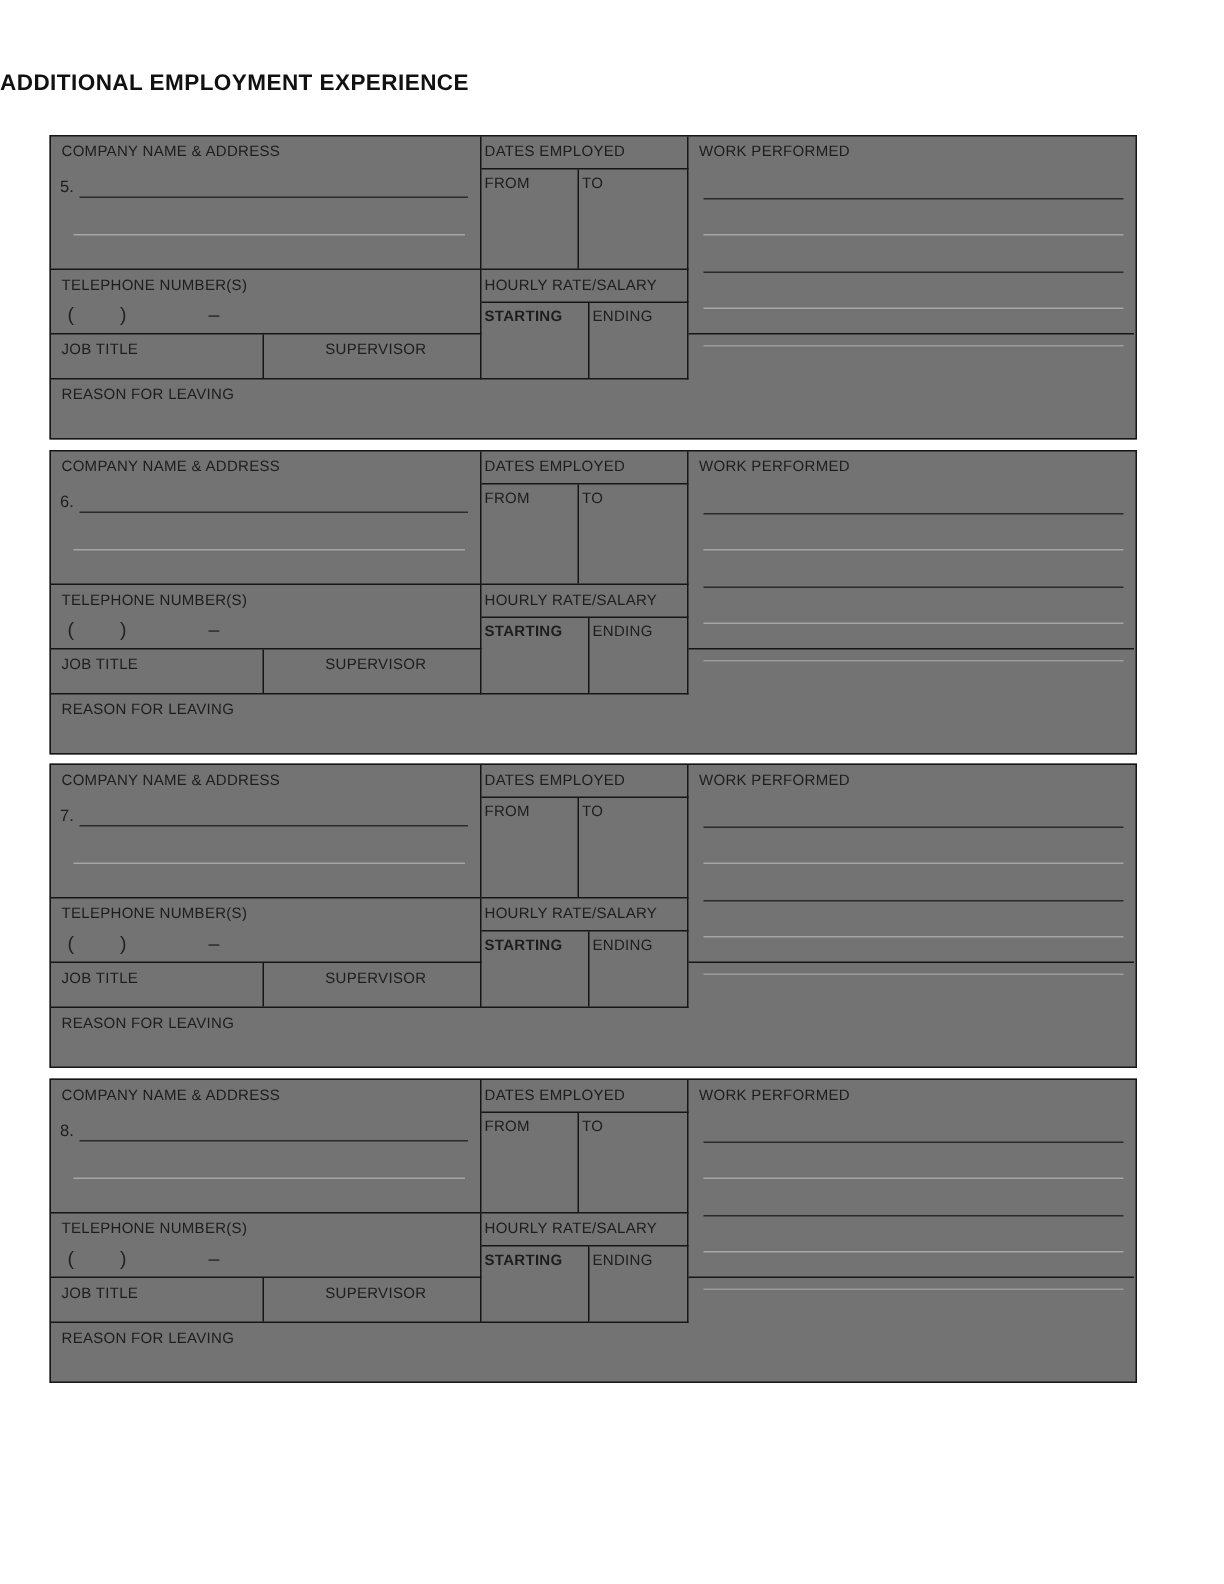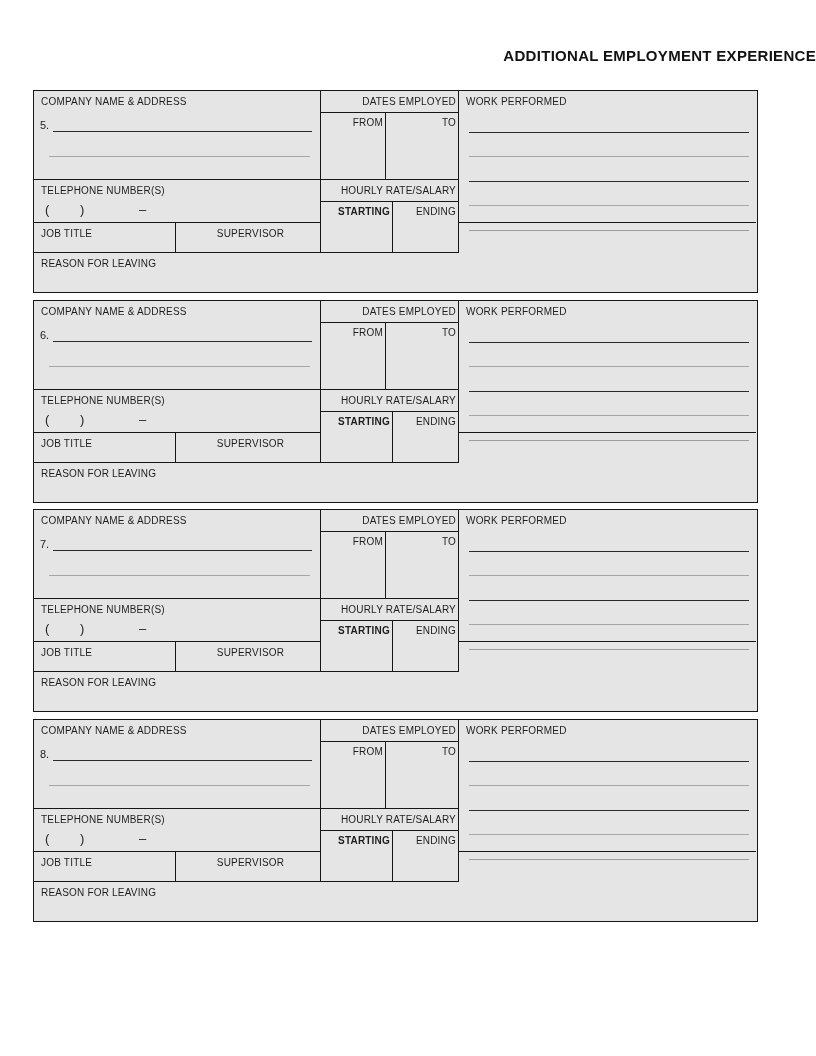--- a/index.html
+++ b/index.html
@@ -7,53 +7,53 @@
   body {
     width: 816px; height: 1056px;
     background: #ffffff;
     font-family: "Liberation Sans", sans-serif;
     color: #1d1d1d;
   }
   .page { position: relative; width: 816px; height: 1056px; overflow: hidden; }
 
   .doc-title {
     padding-top: 47px;
-    text-align: right;
+    text-align: left;
     font-size: 15px;
     font-weight: bold;
     letter-spacing: 0.3px;
     color: #111;
     height: 90px; 
   }
 
   .entries { margin-left: 33px; }
 
   .block {
     position: relative;
     width: 725px;
     border: 1.5px solid #161616;
     display: grid;
     grid-template-columns: 287px 138px 297px;
     grid-template-rows: 22px 67px 22px 21px 30px 39px;
     margin-bottom: 6.5px;
-    background: #e5e5e5;
+    background: #737373;
   }
 
   .cell { position: relative; }
   .bd-r { border-right: 1.5px solid #161616; }
   .bd-b { border-bottom: 1.5px solid #161616; }
 
   .lbl {
     font-size: 10px;
     color: #1d1d1d;
     letter-spacing: 0.2px;
     padding: 5px 2px 0 7px;
     white-space: nowrap;
   }
-  .lbl.center { text-align: right; padding-left: 2px; }
+  .lbl.center { text-align: left; padding-left: 2px; }
 
   
   .c-company  { grid-column: 1; grid-row: 1 / 3; }
   .c-datesh   { grid-column: 2; grid-row: 1; }
   .c-fromto   { grid-column: 2; grid-row: 2; display: flex; }
   .c-work     { grid-column: 3; grid-row: 1 / 5; }
   .c-phone    { grid-column: 1; grid-row: 3 / 5; }
   .c-hourlyh  { grid-column: 2; grid-row: 3; }
   .c-startend { grid-column: 2; grid-row: 4 / 6; display: flex; }
   .c-jobsup   { grid-column: 1; grid-row: 5; display: flex; }

